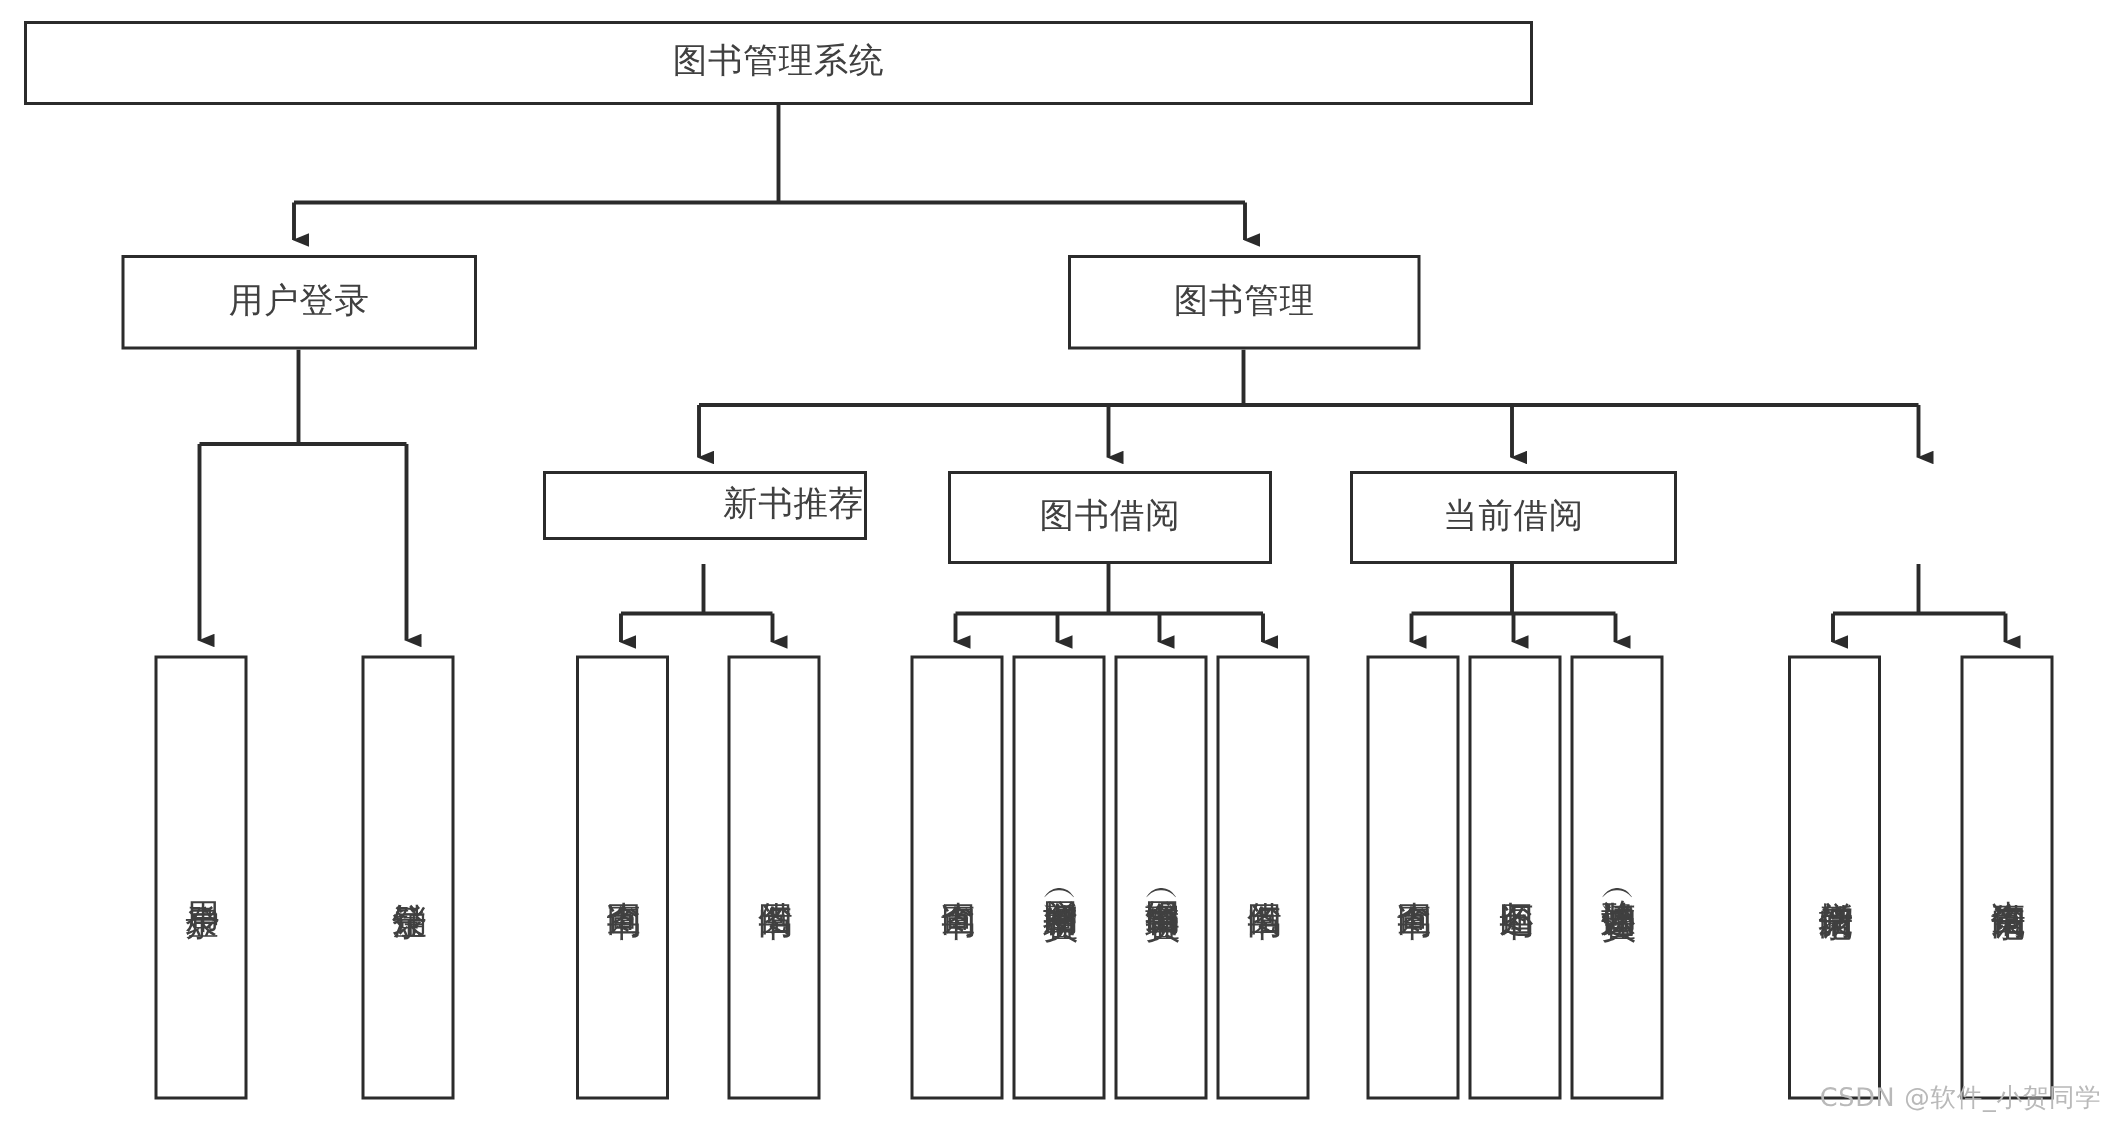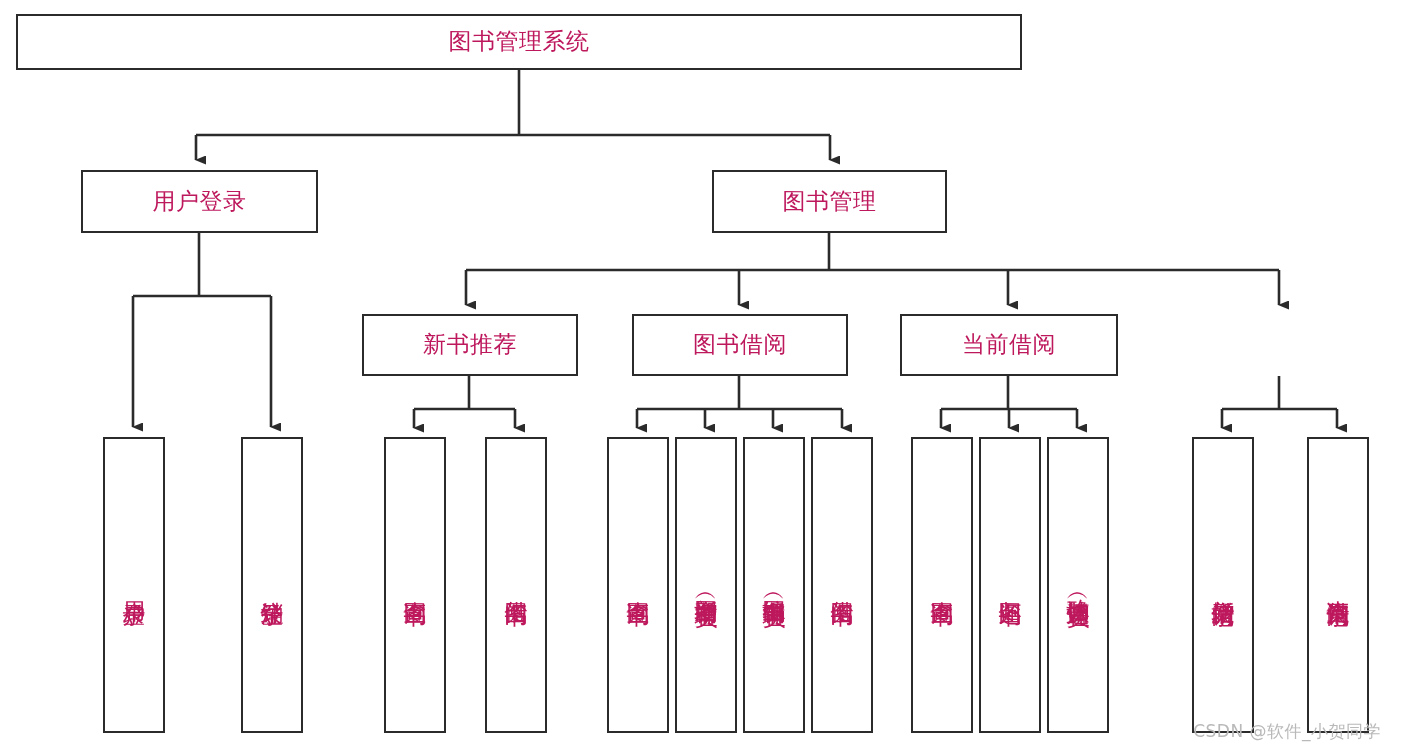--- a/index.html
+++ b/index.html
@@ -30,21 +30,21 @@
     position: absolute;
     box-sizing: border-box;
     background: #ffffff;
     border: 2.5px solid #2b2b2b;
     display: flex;
     align-items: center;
     justify-content: center;
     color: #3a3a3a;
   }
   .node .label {
-    color: #be185d;
+    color: #404040;
     line-height: 1.12;
     text-align: center;
     white-space: pre;
   }
   .node.horizontal .label {
     font-size: 23px;
     letter-spacing: 0.5px;
   }
   .node.root .label {
     font-size: 23px;
@@ -57,21 +57,21 @@
   .node.vertical .label {
     writing-mode: vertical-rl;
     text-orientation: upright;
     font-size: 23px;
     line-height: 1.18;
     letter-spacing: 1px;
     max-height: 270px;
   }
   #watermark {
     position: absolute;
-    right: 24px;
+    right: 4px;
     bottom: 4px;
     font-size: 17px;
     color: #b9b9b9;
     letter-spacing: 0.5px;
     white-space: nowrap;
     font-family: "DejaVu Sans", "Liberation Sans", sans-serif;
   }
 </style>
 </head>
 <body>
@@ -134,21 +134,21 @@
   </div>
 
   <div class="node horizontal" style="left:81px; top:170px; width:237px; height:63px;">
     <span class="label">用户登录</span>
   </div>
 
   <div class="node horizontal" style="left:712px; top:170px; width:235px; height:63px;">
     <span class="label">图书管理</span>
   </div>
 
-  <div class="node horizontal" style="left:362px; top:314px; width:216px; height:62px;">
+  <div class="node horizontal" style="left:362px; top:314px; width:216px; height:46px;justify-content:flex-end;">
     <span class="label">新书推荐</span>
   </div>
 
   <div class="node horizontal" style="left:900px; top:314px; width:218px; height:62px;">
     <span class="label">当前借阅</span>
   </div>
 
   <div class="node horizontal" style="left:632px; top:314px; width:216px; height:62px;">
     <span class="label">图书借阅</span>
   </div>

